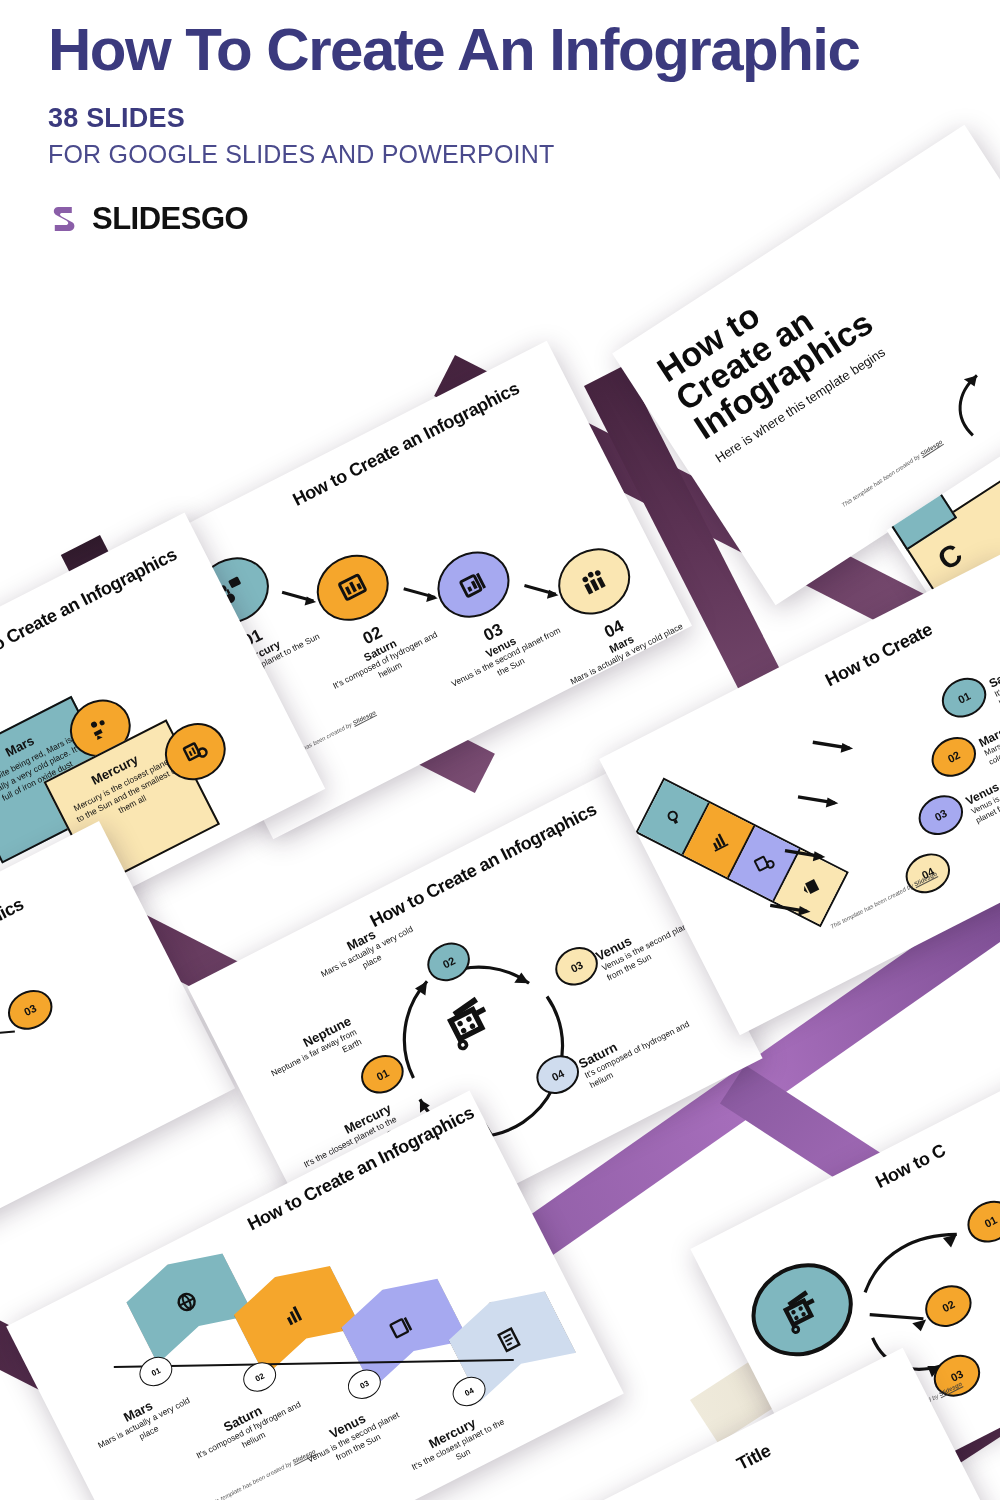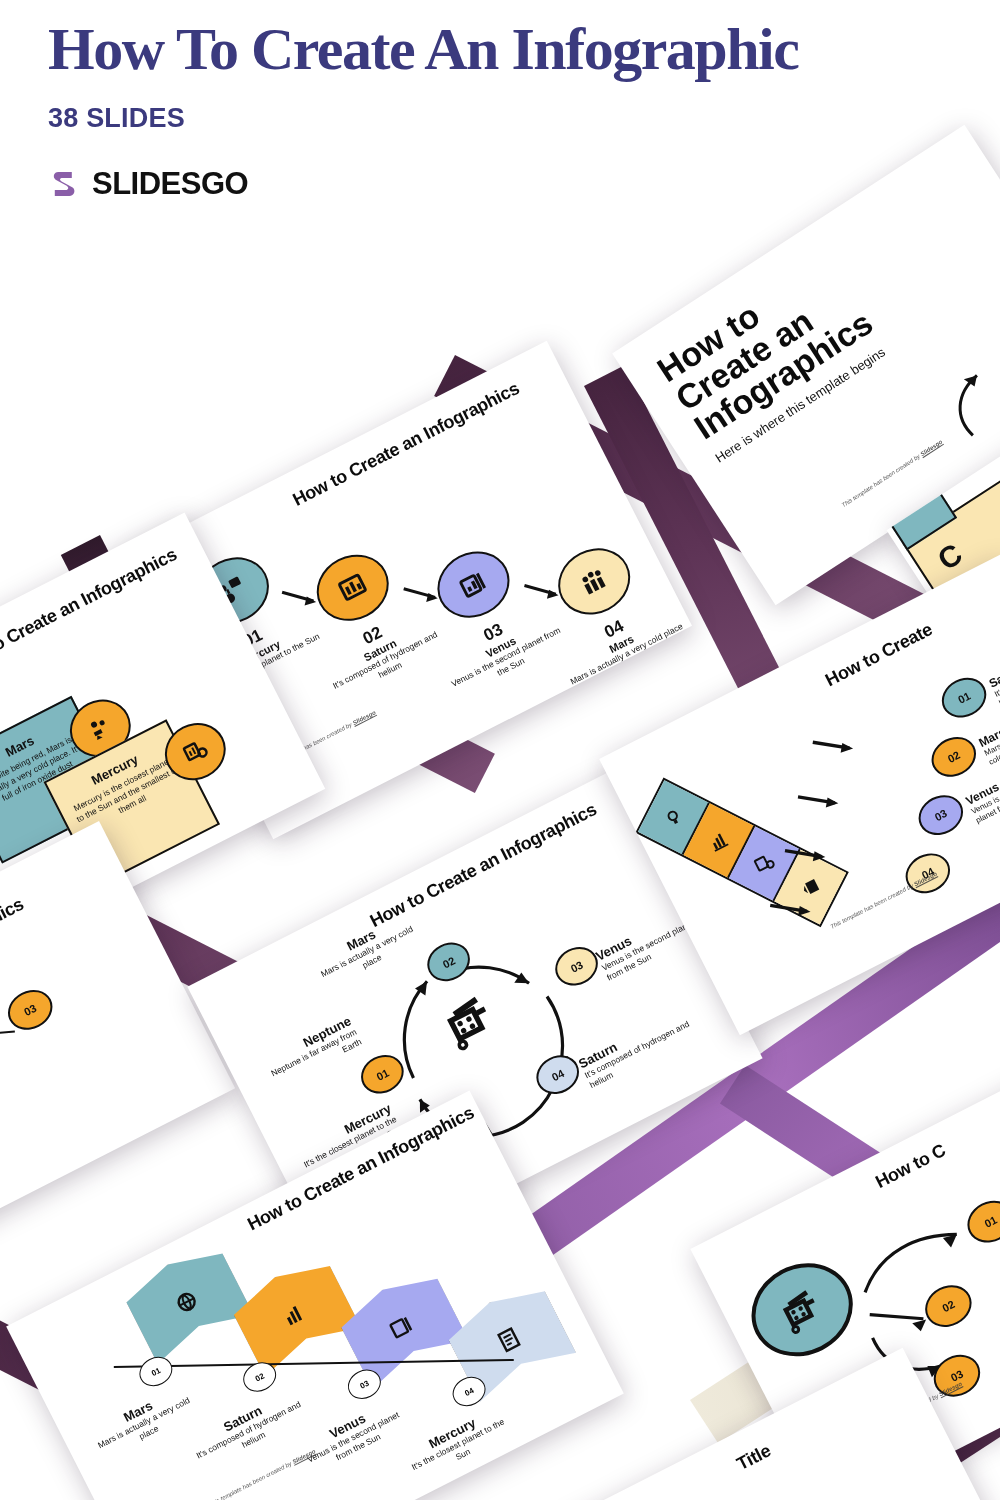--- a/index.html
+++ b/index.html
@@ -8,21 +8,21 @@
     background: #ffffff;
     font-family: "Liberation Sans", sans-serif;
     overflow: hidden;
     position: relative;
   }
   
   .header { position: absolute; left: 48px; top: 18px; width: 920px; z-index: 60; }
   .main-title {
     font-size: 60px; font-weight: 700; letter-spacing: -1.5px;
     color: #3b3a7e; line-height: 1.05; white-space: nowrap;
-    font-family: Liberation Serif, serif;
+    font-family: Liberation Sans, sans-serif;
   }
   .slide-count {
     margin-top: 22px; font-size: 27px; font-weight: 700;
     color: #3b3a7e; letter-spacing: .2px;
   }
   .subtitle {
     margin-top: 6px; font-size: 25px; font-weight: 400;
     color: #4a4a8c; letter-spacing: .2px;
   }
   .brand { margin-top: 32px; display: flex; align-items: center; gap: 10px; }
@@ -516,19 +516,20 @@
   <div class="slide" style="left:560px;top:1430px;width:420px;height:240px;transform:rotate(-27deg);">
     <div class="slide-title" style="left:220px;top:20px;font-size:18px;">Title</div>
 
   </div>
 
 </div>
 
 <div class="header">
   <div class="main-title">How To Create An Infographic</div>
   <div class="slide-count">38 SLIDES</div>
+  <div class="subtitle">FOR GOOGLE SLIDES AND POWERPOINT</div>
   <div class="brand">
     <svg class="brand-mark" viewBox="0 0 40 40">
       <path d="M28 6 L12 6 C7 6 5 12 9 15 L22 22 C25 24 24 27 21 27 L8 27 L8 34 L25 34 C31 34 33 27 29 24 L16 17 C13 15 14 13 17 13 L28 13 Z" fill="#8a5ea8"></path>
     </svg>
     <div class="brand-name">SLIDESGO</div>
   </div>
 </div>
 
 </body></html>

